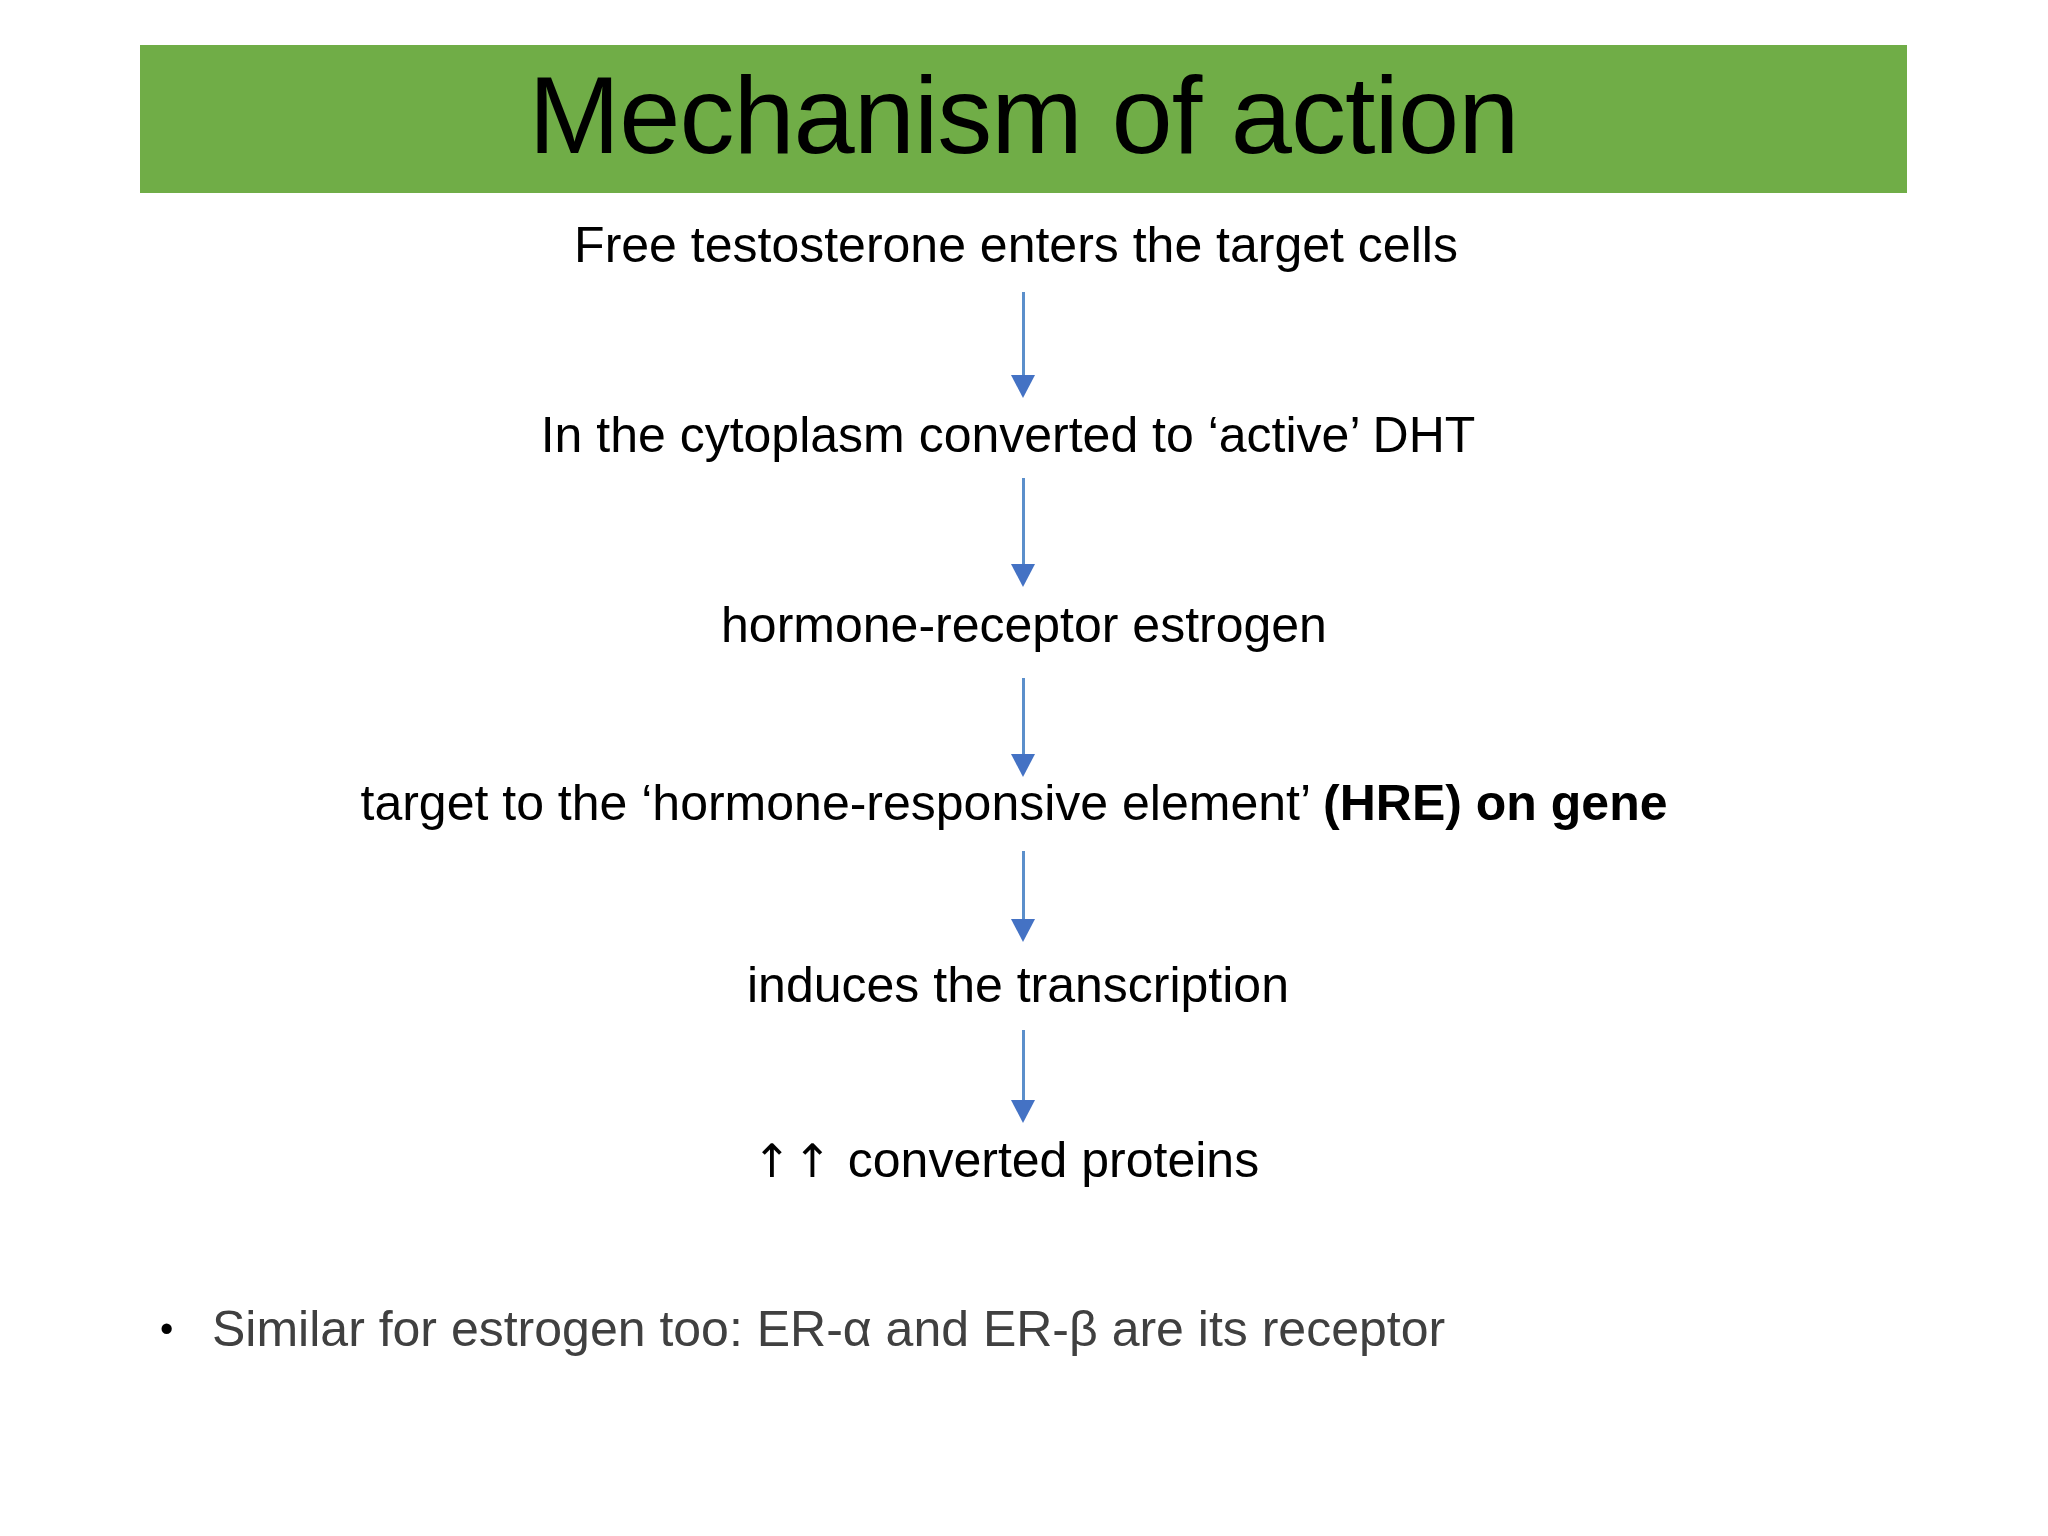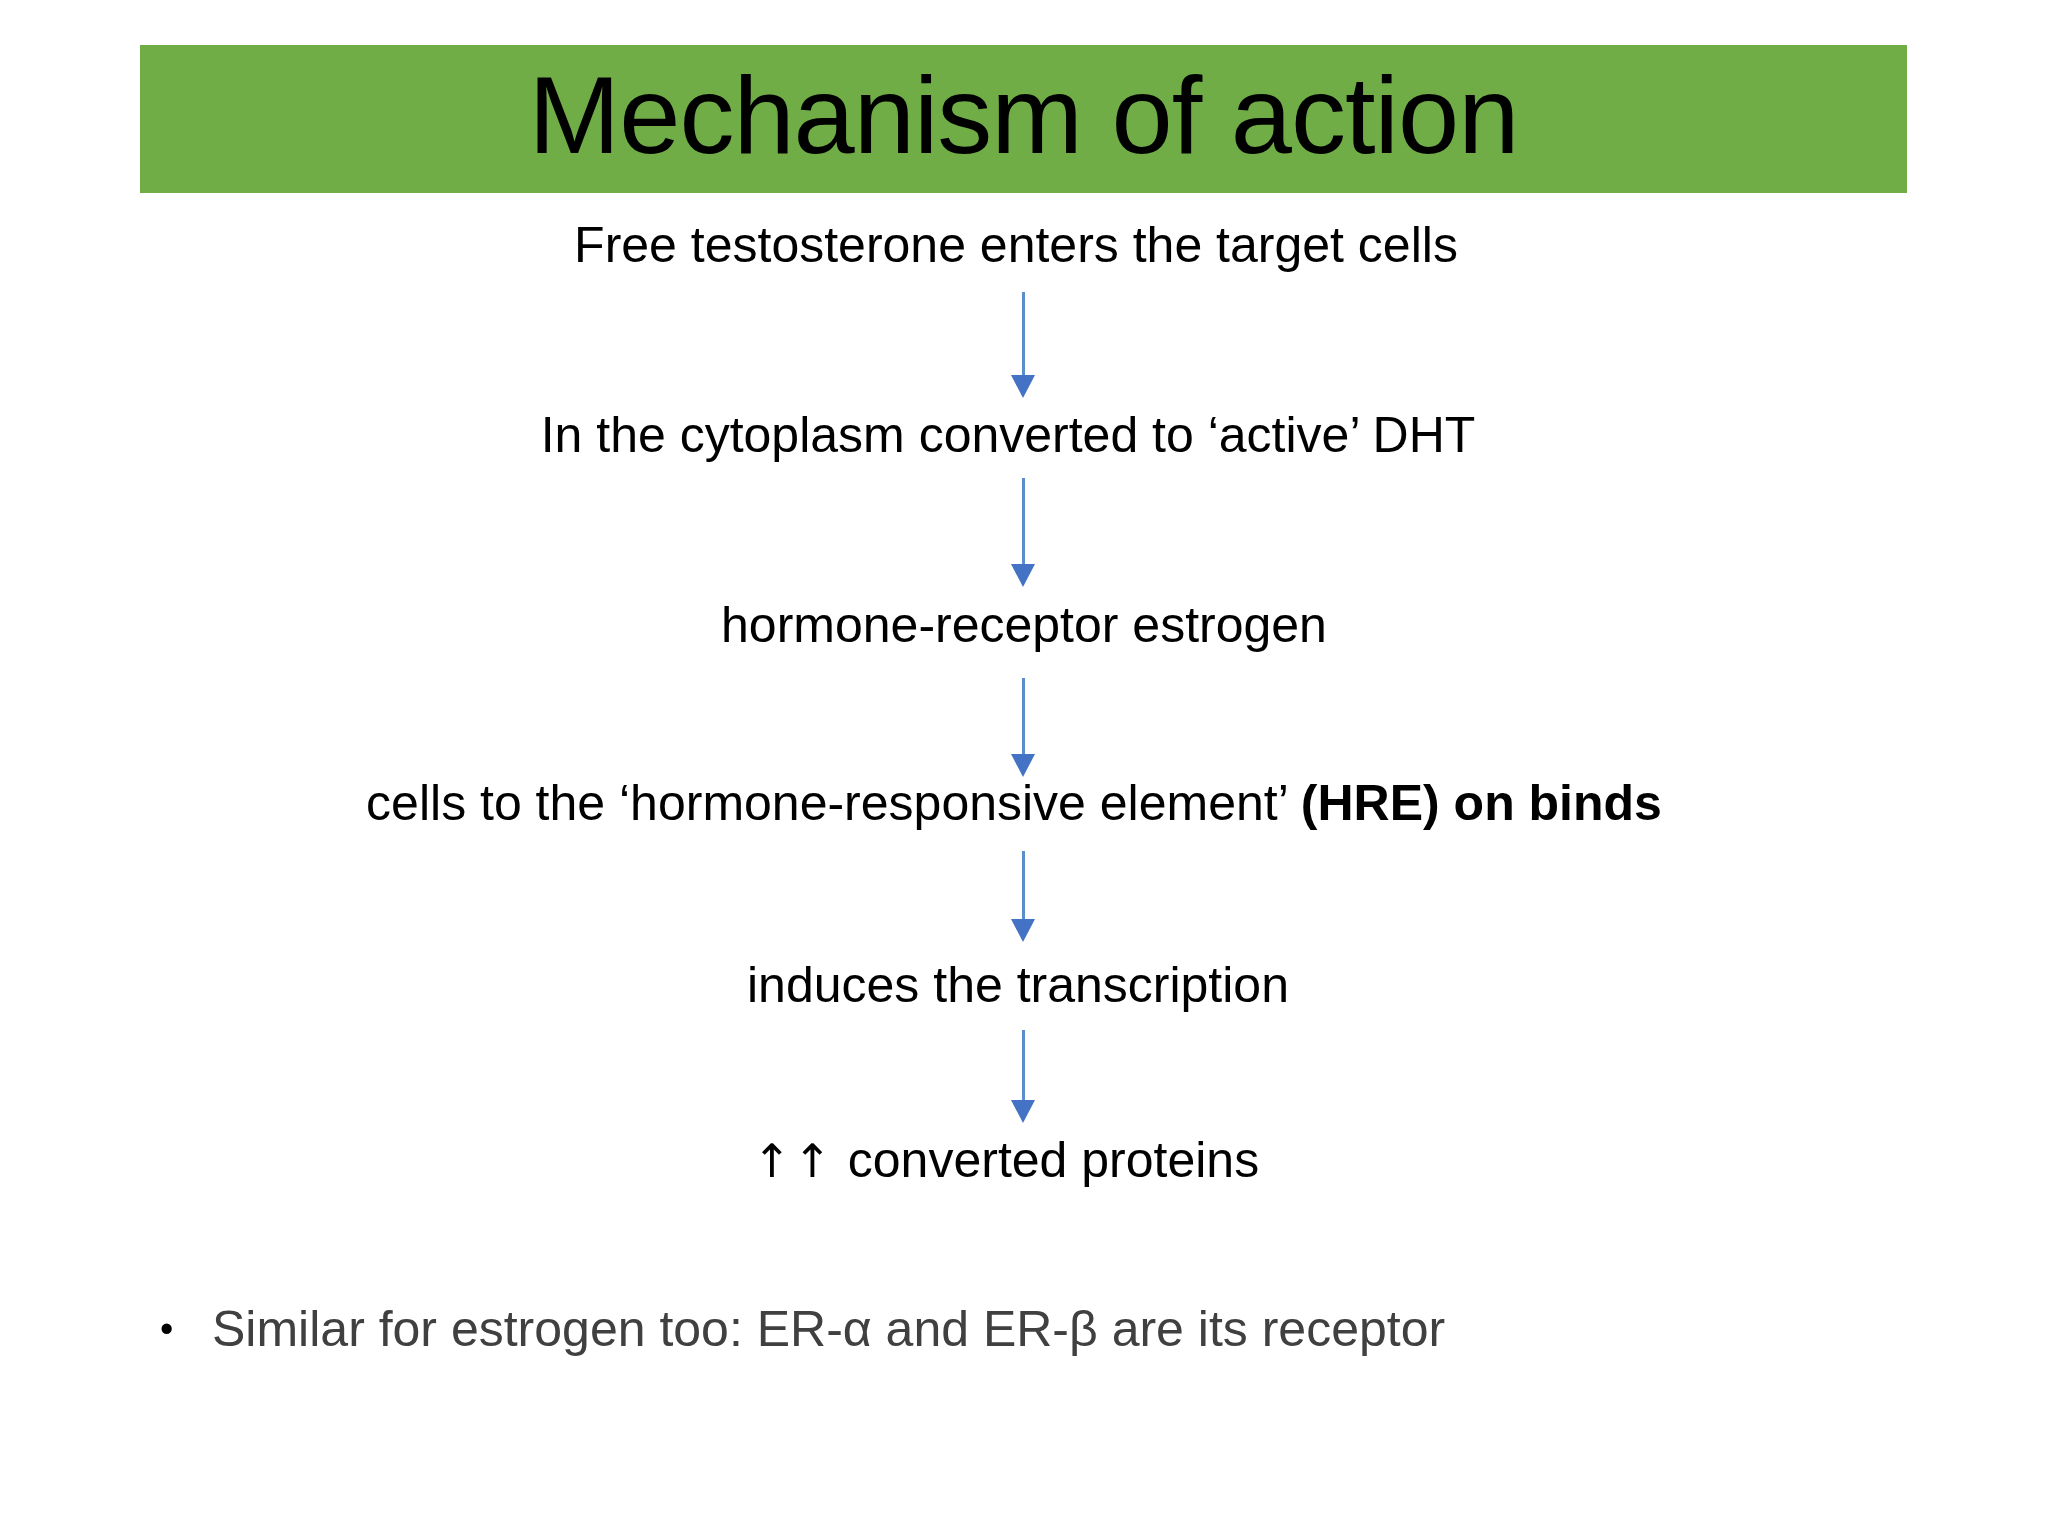--- a/index.html
+++ b/index.html
@@ -167,21 +167,21 @@
     <div class="head"></div>
   </div>
 
   <div class="flow-line line-3">hormone-receptor estrogen</div>
 
   <div class="arrow arrow-3">
     <div class="shaft"></div>
     <div class="head"></div>
   </div>
 
-  <div class="flow-line line-4"><span>cells to the ‘hormone-responsive element’ </span><span class="bold">(HRE) on binds</span></div>
+  <div class="flow-line line-4"><span>target to the ‘hormone-responsive element’ </span><span class="bold">(HRE) on gene</span></div>
 
   <div class="arrow arrow-4">
     <div class="shaft"></div>
     <div class="head"></div>
   </div>
 
   <div class="flow-line line-5">induces the transcription</div>
 
   <div class="arrow arrow-5">
     <div class="shaft"></div>

